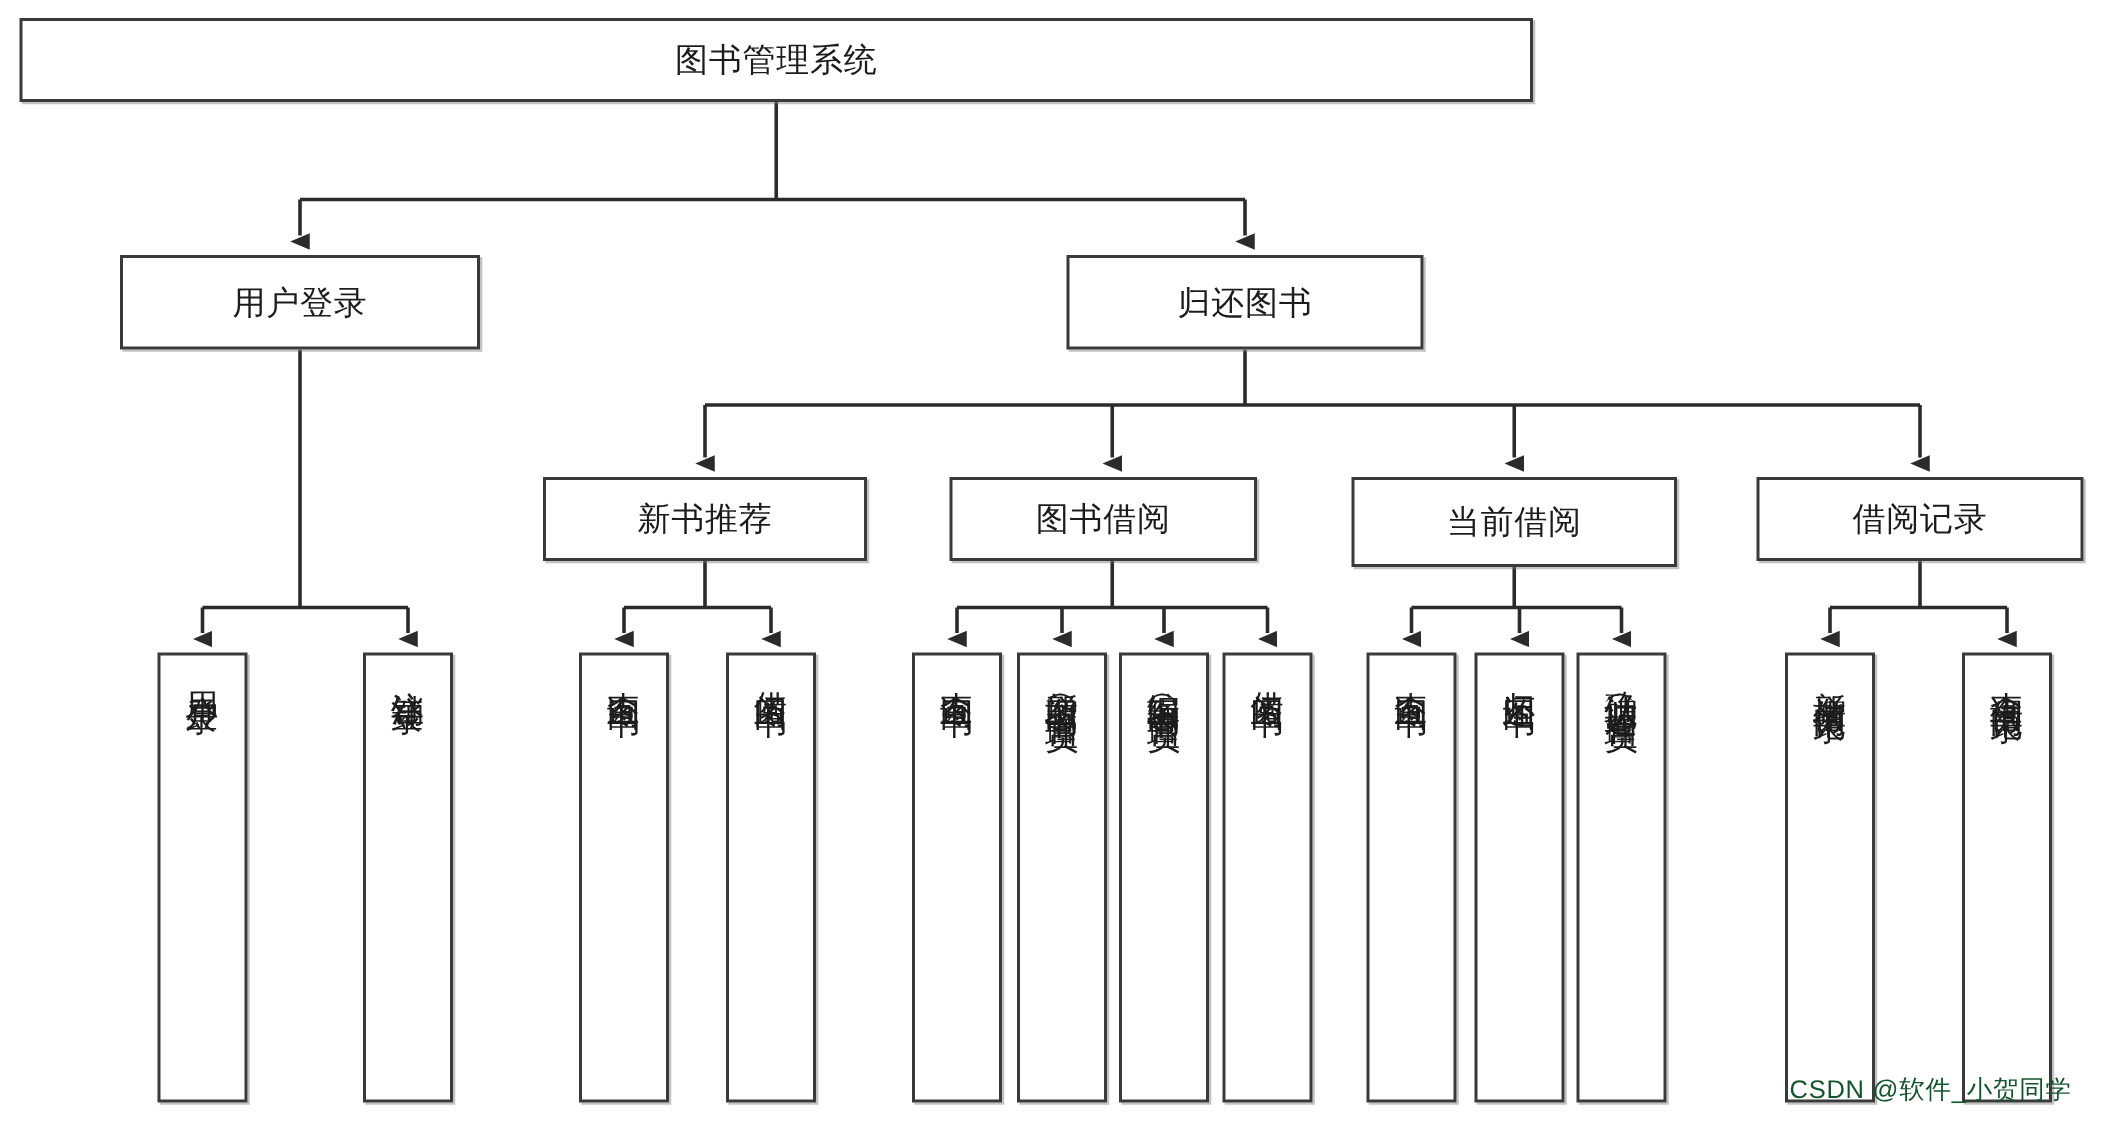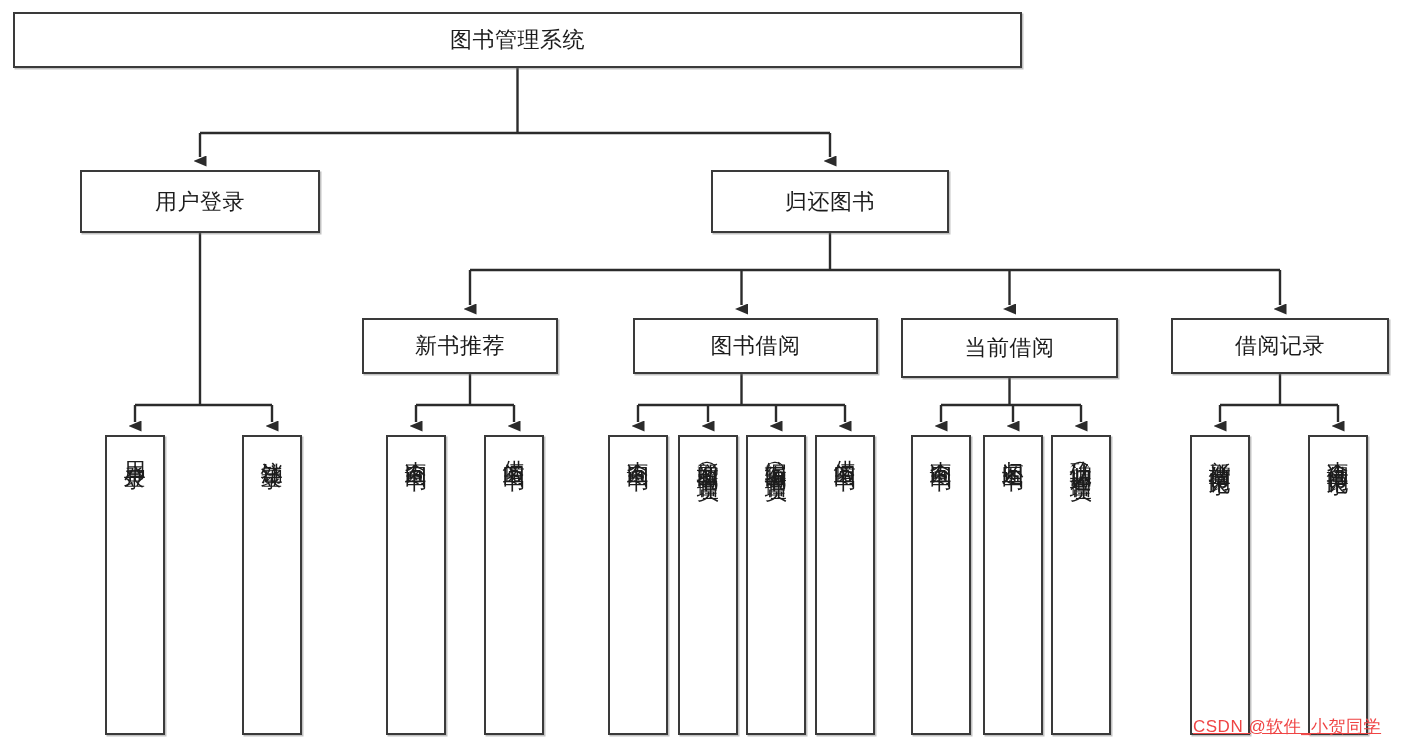--- a/index.html
+++ b/index.html
@@ -31,25 +31,24 @@
     writing-mode:vertical-rl;
     text-orientation:upright;
     font-size:22px;
     line-height:1.15;
     letter-spacing:3px;
     white-space:nowrap;
   }
   .watermark{
     position:absolute;
     font-size:17px;
-    color:#ef4444;
+    color:#14532d;
     letter-spacing:0.5px;
     white-space:nowrap;
     user-select:none;
-    text-decoration:underline;
   }
 </style>
 </head>
 <body>
 
 <div id="diagram-root">
 
   <svg id="edges" viewBox="0 0 1405 747" preserveAspectRatio="none">
     <defs>
       <marker id="arrowhead" markerWidth="11" markerHeight="13" refX="1.5" refY="6.5" orient="auto" markerUnits="userSpaceOnUse">
@@ -97,24 +96,24 @@
     <span class="label">图书管理系统</span>
   </div>
 
   <div class="node lvl1" style="left: 80px; top: 170px; width: 240px; height: 63px;">
     <span class="label">用户登录</span>
   </div>
   <div class="node lvl1" style="left: 711px; top: 170px; width: 238px; height: 63px;">
     <span class="label">归还图书</span>
   </div>
 
-  <div class="node lvl2" style="left: 362px; top: 318px; width: 196px; height: 56px;">
+  <div class="node lvl2" style="left: 362px; top: 318px; width: 216px; height: 56px;">
     <span class="label">新书推荐</span>
   </div>
-  <div class="node lvl2" style="left: 633px; top: 318px; width: 245px; height: 56px; justify-content: center;">
+  <div class="node lvl2" style="left: 633px; top: 318px; width: 205px; height: 56px; justify-content: center;">
     <span class="label">图书借阅</span>
   </div>
   <div class="node lvl2" style="left: 901px; top: 318px; width: 217px; height: 60px;">
     <span class="label">当前借阅</span>
   </div>
   <div class="node lvl2" style="left: 1171px; top: 318px; width: 218px; height: 56px; text-align: center;">
     <span class="label">借阅记录</span>
   </div>
 
   <div class="node leaf" style="left: 105px; top: 435px; width: 60px; height: 300px;">

